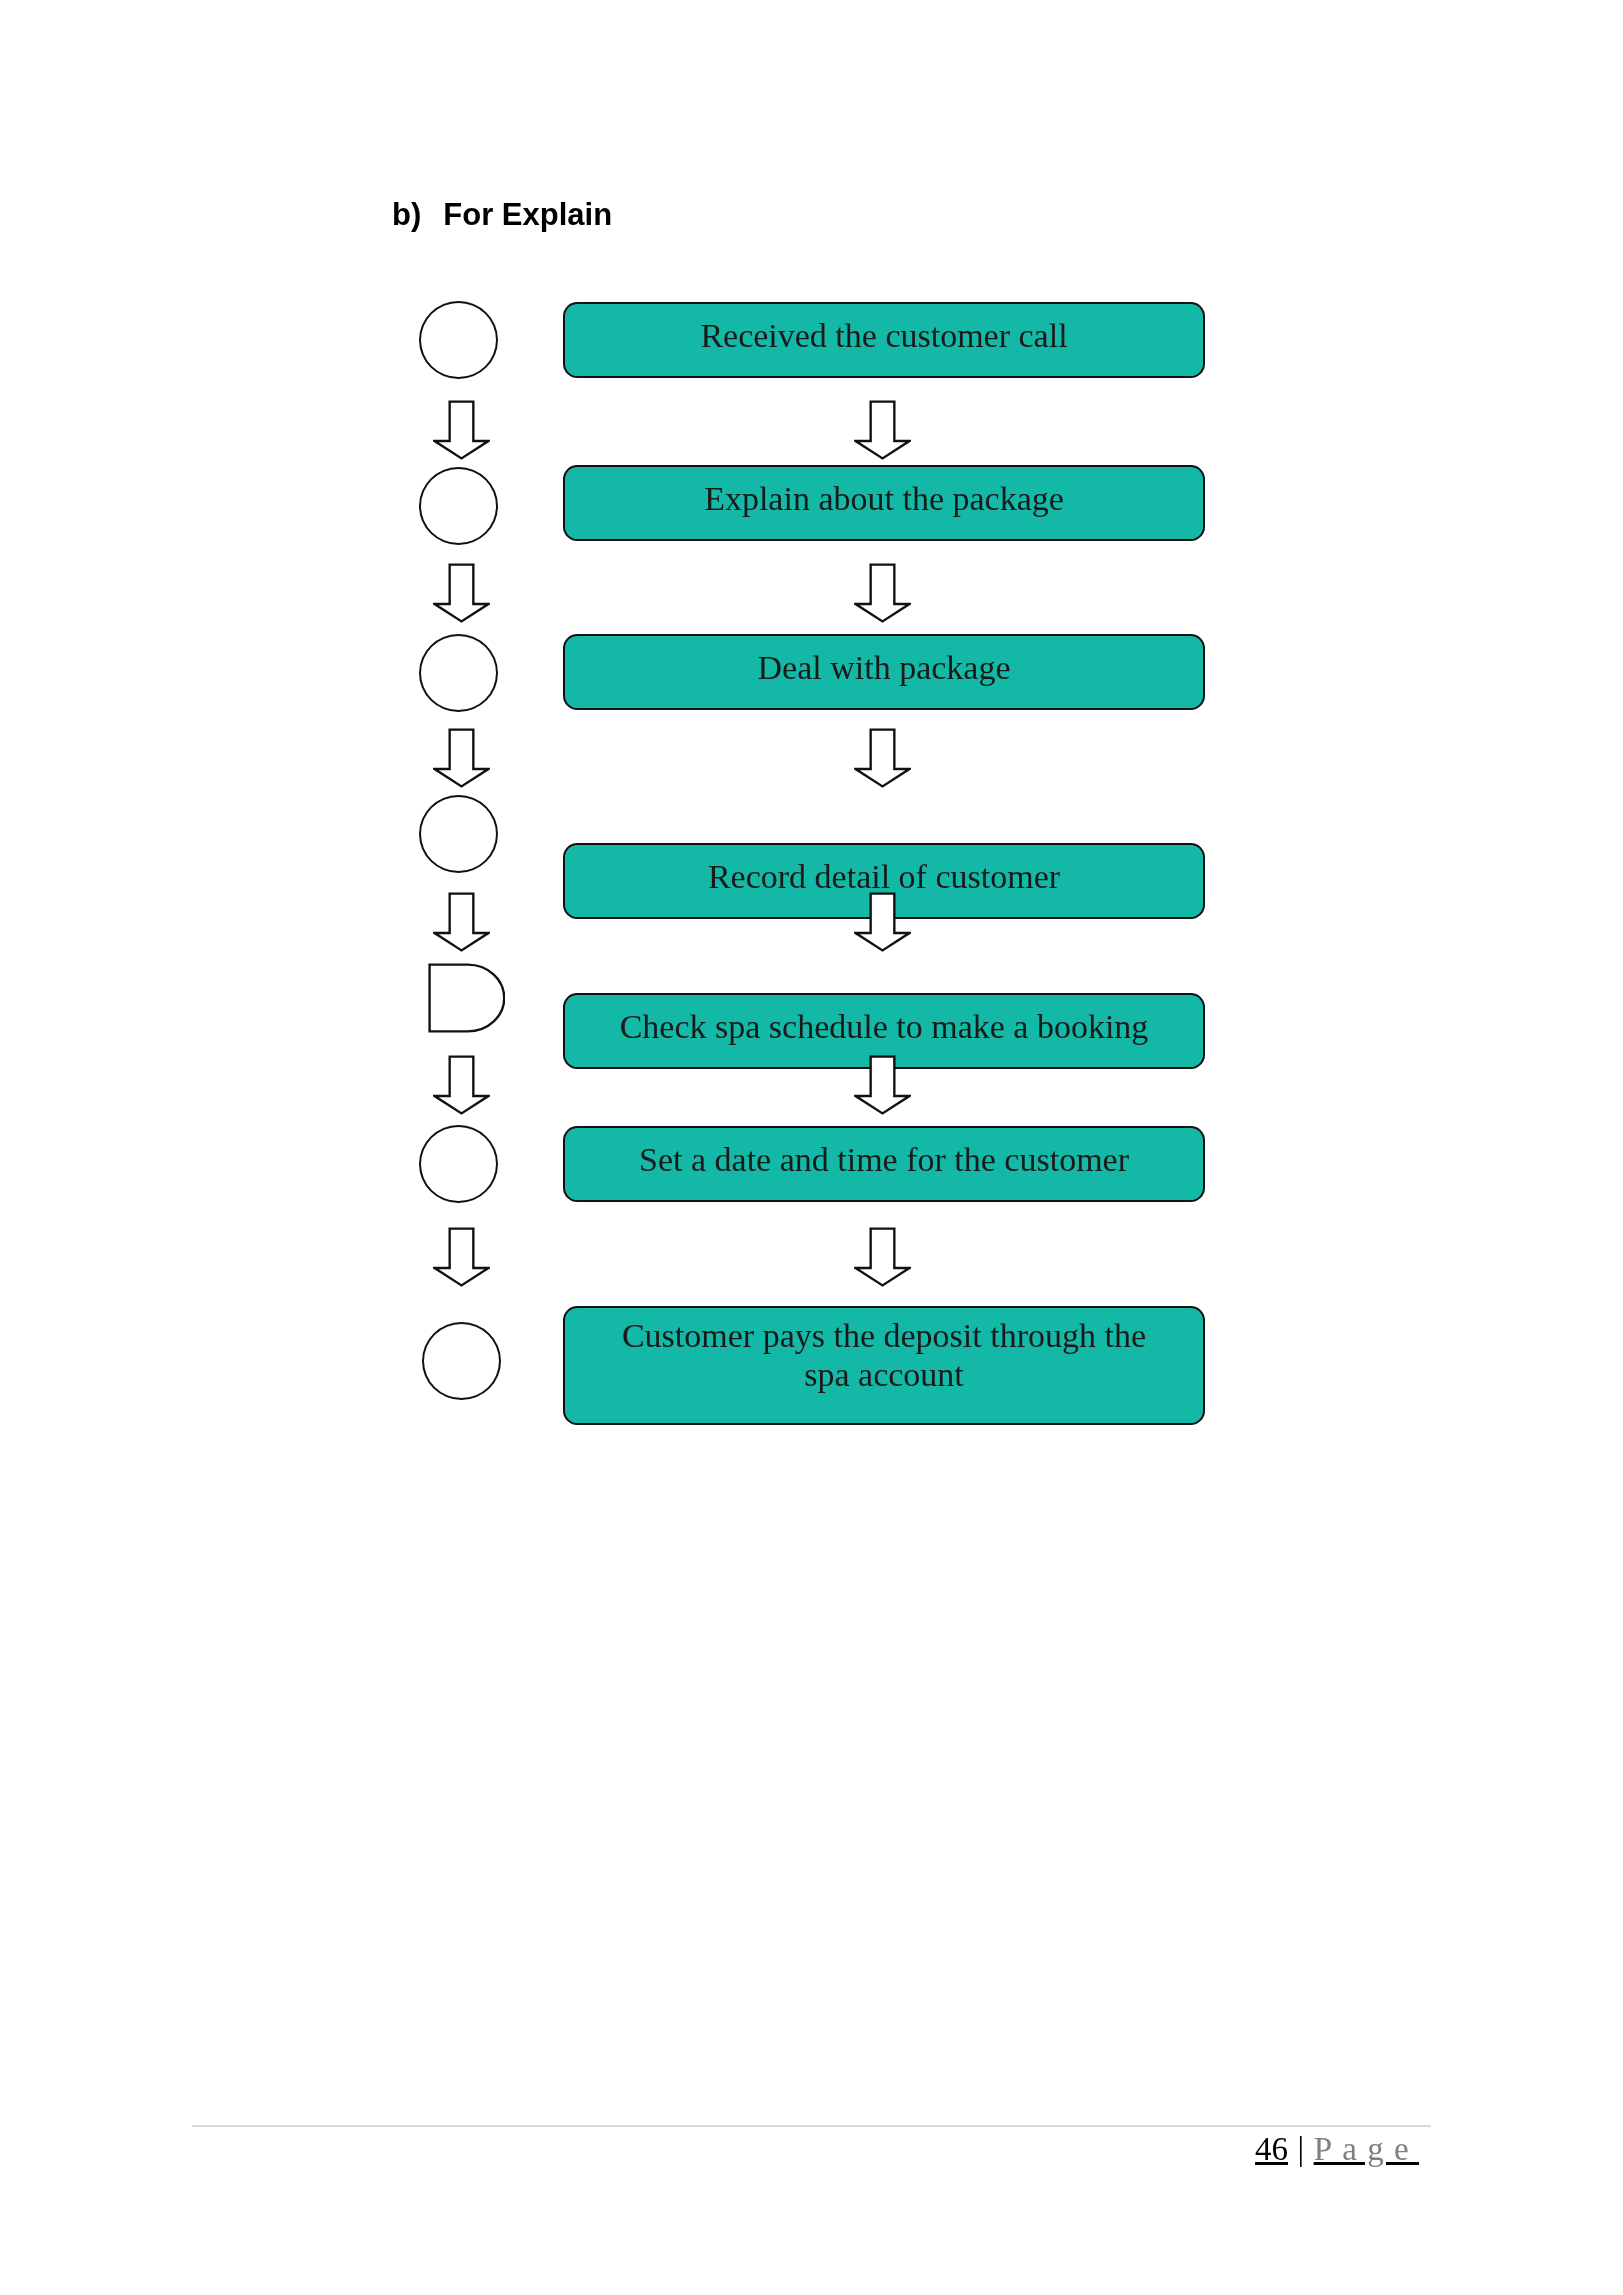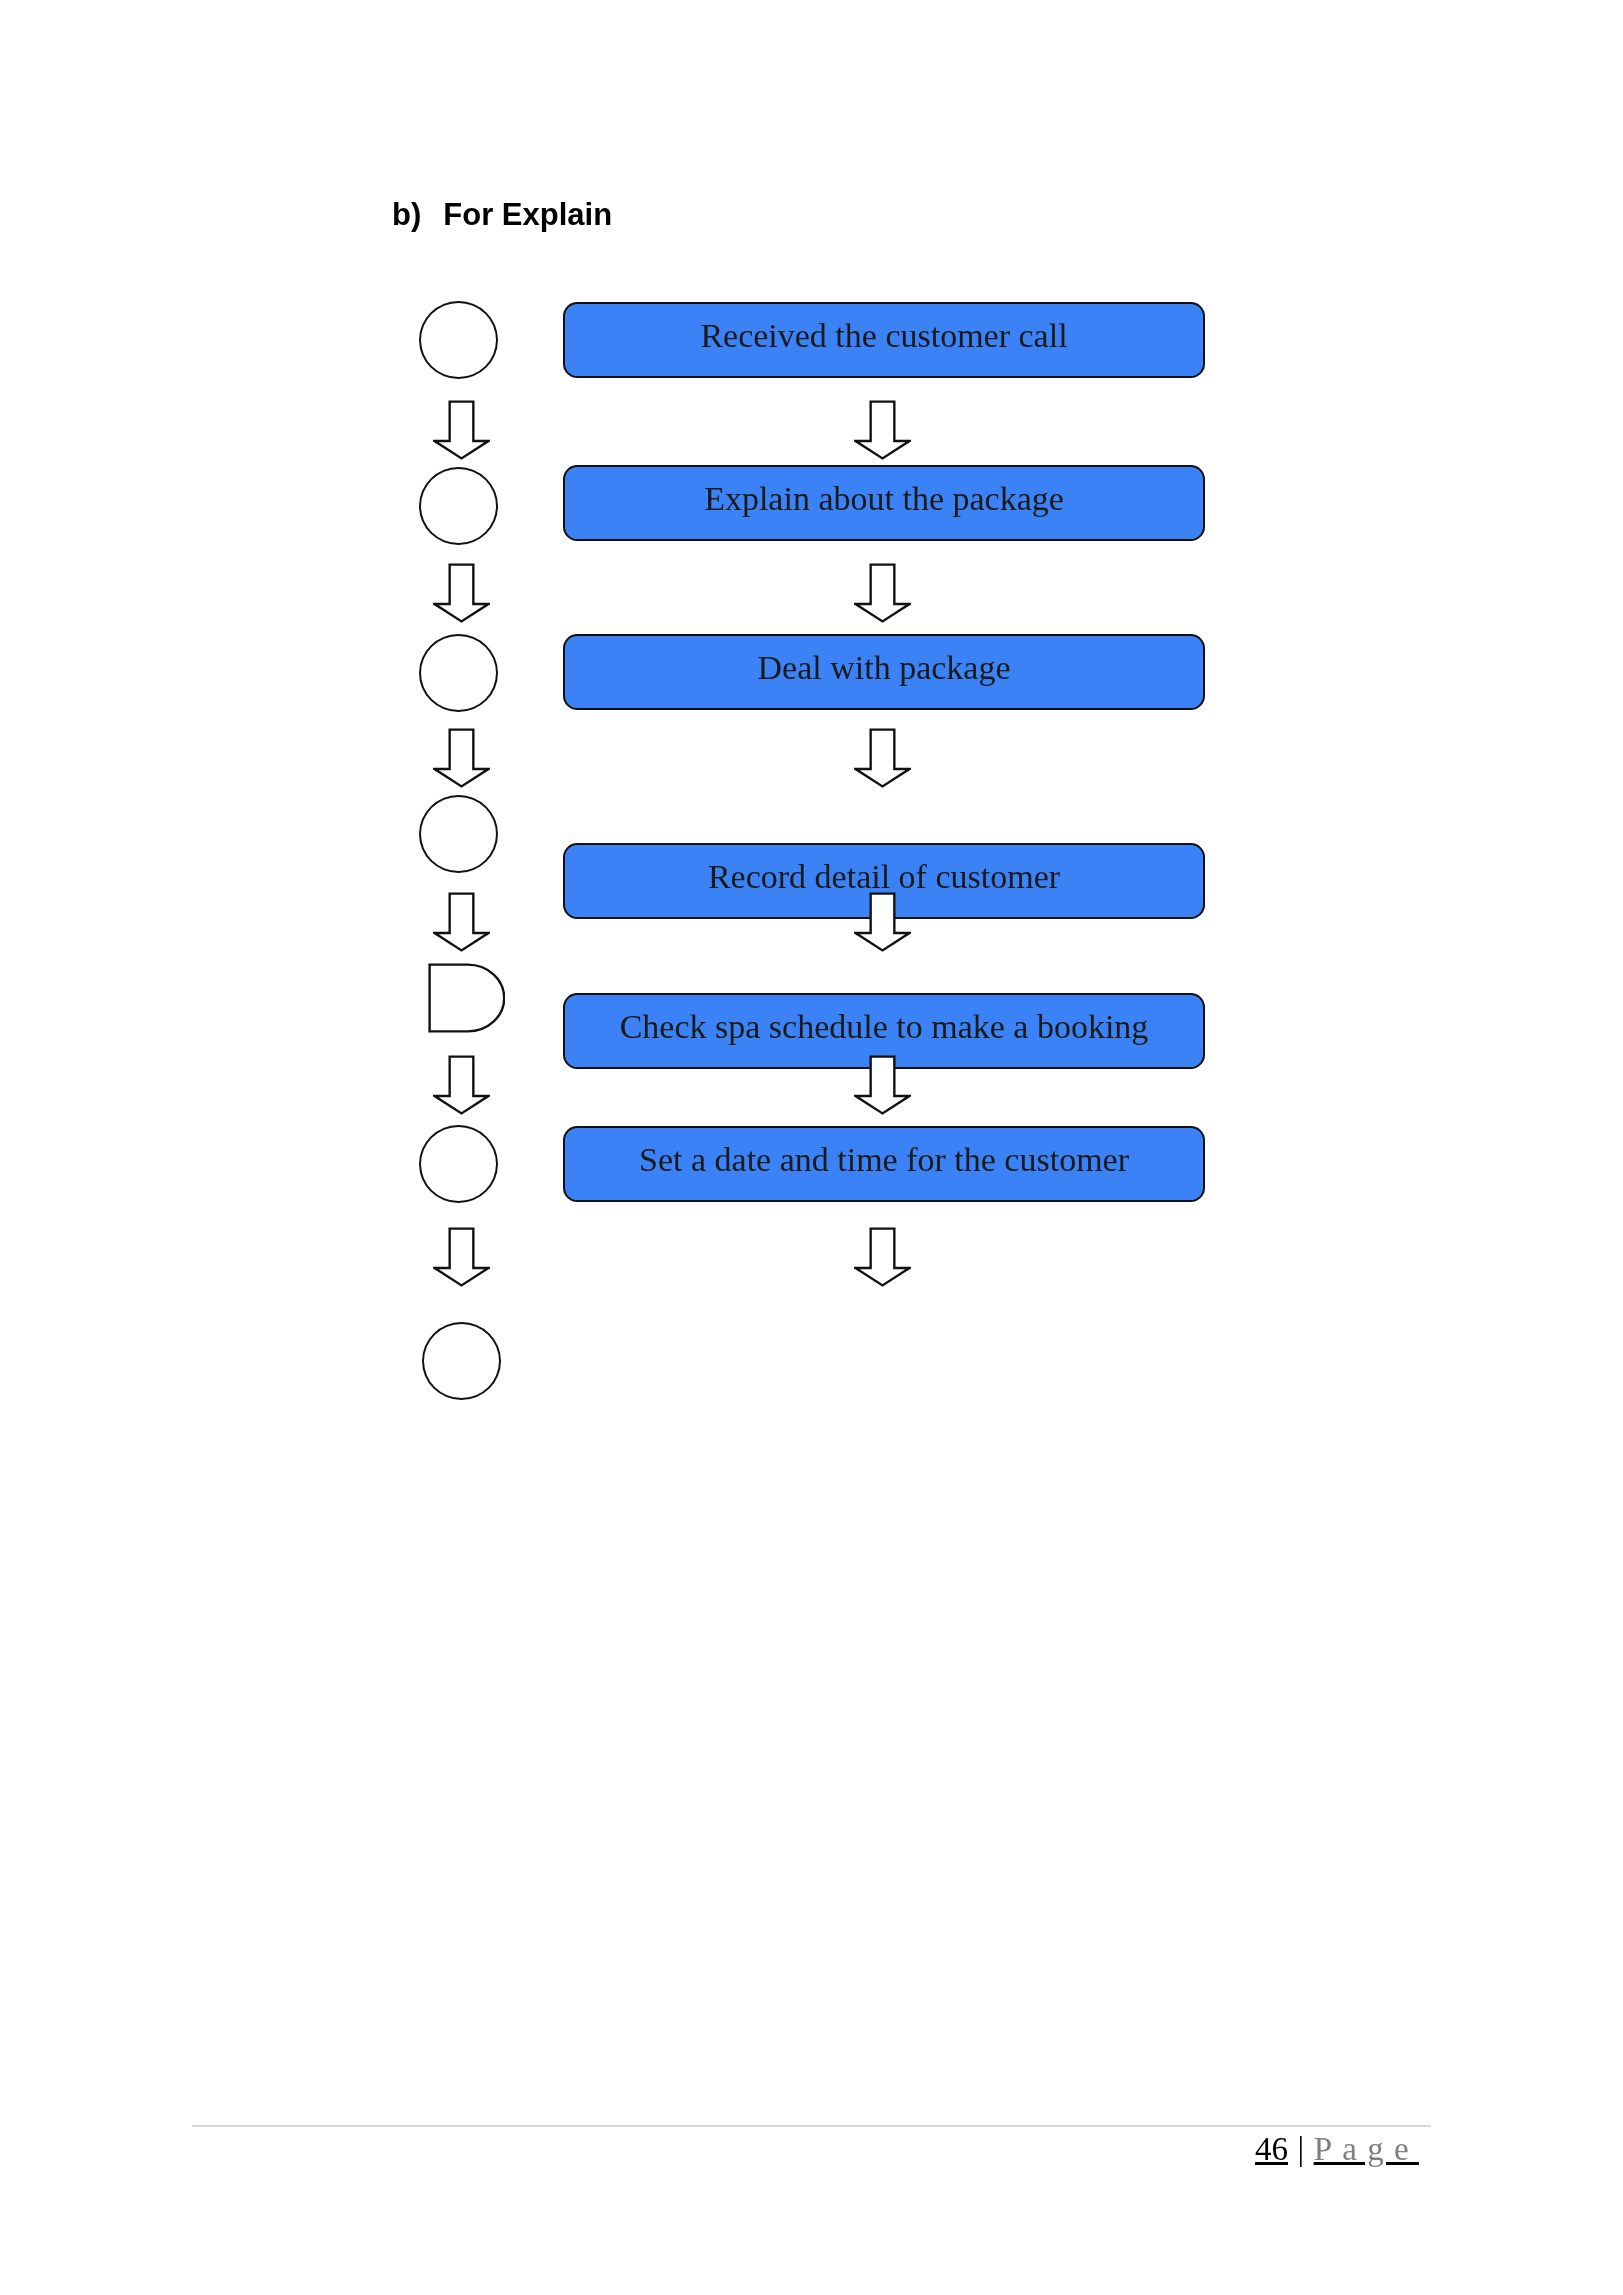--- a/index.html
+++ b/index.html
@@ -25,21 +25,21 @@
     white-space: nowrap;
   }
   .process-box {
     position: absolute;
     left: 563px;
     width: 642px;
     height: 76px;
     box-sizing: border-box;
     border: 2.4px solid #111111;
     border-radius: 14.3px;
-    background: #3b82f6;
+    background: #14b8a6;
     display: flex;
     align-items: center;
     justify-content: center;
     text-align: center;
     font-size: 34px;
     padding: 0 32px 9.5px 32px;
     line-height: 1.15;
   }
   .process-box.tall {
     height: 119px;
@@ -160,20 +160,23 @@
   </div>
 
   <svg class="arrow" style="left:433px; top:1227px;" viewBox="0 0 72 76">
       <use href="#block-arrow"></use>
     </svg>
   <svg class="arrow" style="left:854px; top:1227px;" viewBox="0 0 72 76">
       <use href="#block-arrow"></use>
     </svg>
 
   <div class="circle-shape" style="left:422px; top:1322px;"></div>
+  <div class="process-box tall" style="top:1306px;">
+    <span>Customer pays the deposit through the spa account</span>
+  </div>
 
   <div class="footer-divider"></div>
   <div class="page-footer">
     <span>46</span><span class="sep">|</span><span class="gray-label">Page</span>
   </div>
 
 </div>
 
 
 </body></html>

